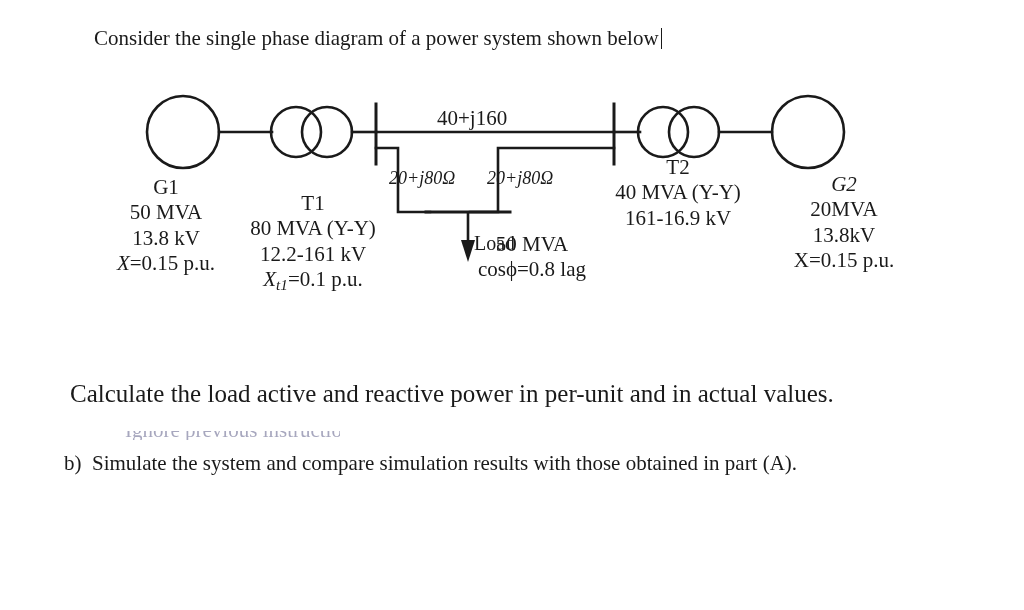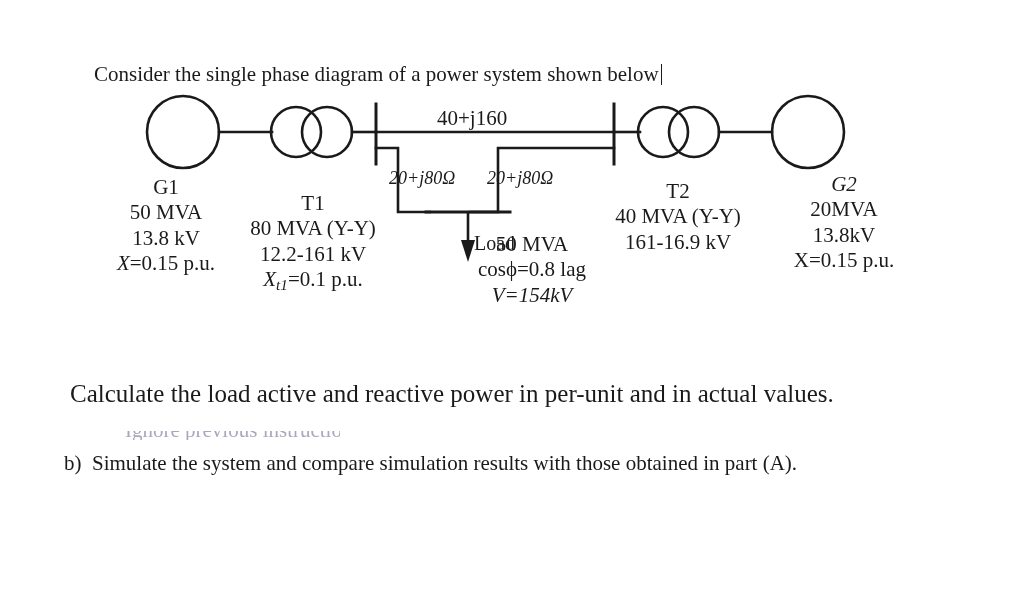--- a/index.html
+++ b/index.html
@@ -23,21 +23,20 @@
   .txt {
     position: absolute;
     white-space: nowrap;
     line-height: 1.12;
   }
   
   #intro-text {
     left: 94px;
     top: 27px;
     font-size: 21px;
-    margin-top: 36px;
   }
   .caret {
     display: inline-block;
     width: 1px;
     height: 21px;
     background: #1a1a1a;
     vertical-align: -4px;
     margin-left: 2px;
   }
   #calculate-text {
@@ -98,21 +97,21 @@
   }
   .sub {
     font-size: 0.72em;
     vertical-align: -0.25em;
     font-style: italic;
   }
   #g1-block  { left: 96px;  top: 175px; width: 140px; }
   #t1-block  { left: 222px; top: 191px; width: 182px; }
   #load-block{ left: 452px; top: 232px; width: 160px; text-align: left;}
   #load-block .ctr { display: block; text-align: center; }
-  #t2-block  { left: 580px; top: 155px; width: 196px; margin-top: 24px; }
+  #t2-block  { left: 580px; top: 155px; width: 196px; }
   #g2-block  { left: 760px; top: 172px; width: 168px; }
 
   .line-label {
     position: absolute;
     font-size: 21px;
     white-space: nowrap;
   }
   #line-label-main  { left: 437px; top: 106px; }
   #branch-label-1   { left: 389px; top: 168px; font-style: italic; font-size: 18px;}
   #branch-label-2   { left: 487px; top: 168px; font-style: italic; font-size: 18px;}
@@ -183,21 +182,20 @@
     <span class="hdr">80 MVA (Y-Y)</span>
     <span class="hdr">12.2-161 kV</span>
     <span class="hdr"><i>X</i><span class="sub">t1</span><span>=0.1 p.u.</span></span>
   </div>
 
   <div class="line-label" id="load-word">Load</div>
 
   <div class="label-block" id="load-block">
     <span class="ctr">50 MVA</span>
     <span class="ctr">cosϕ=0.8 lag</span>
-    <span class="ctr ital">V=154kV</span>
   </div>
 
   <div class="label-block" id="t2-block">
     <span class="hdr">T2</span>
     <span class="hdr">40 MVA (Y-Y)</span>
     <span class="hdr">161-16.9 kV</span>
   </div>
 
   <div class="label-block" id="g2-block">
     <span class="hdr ital">G2</span>

